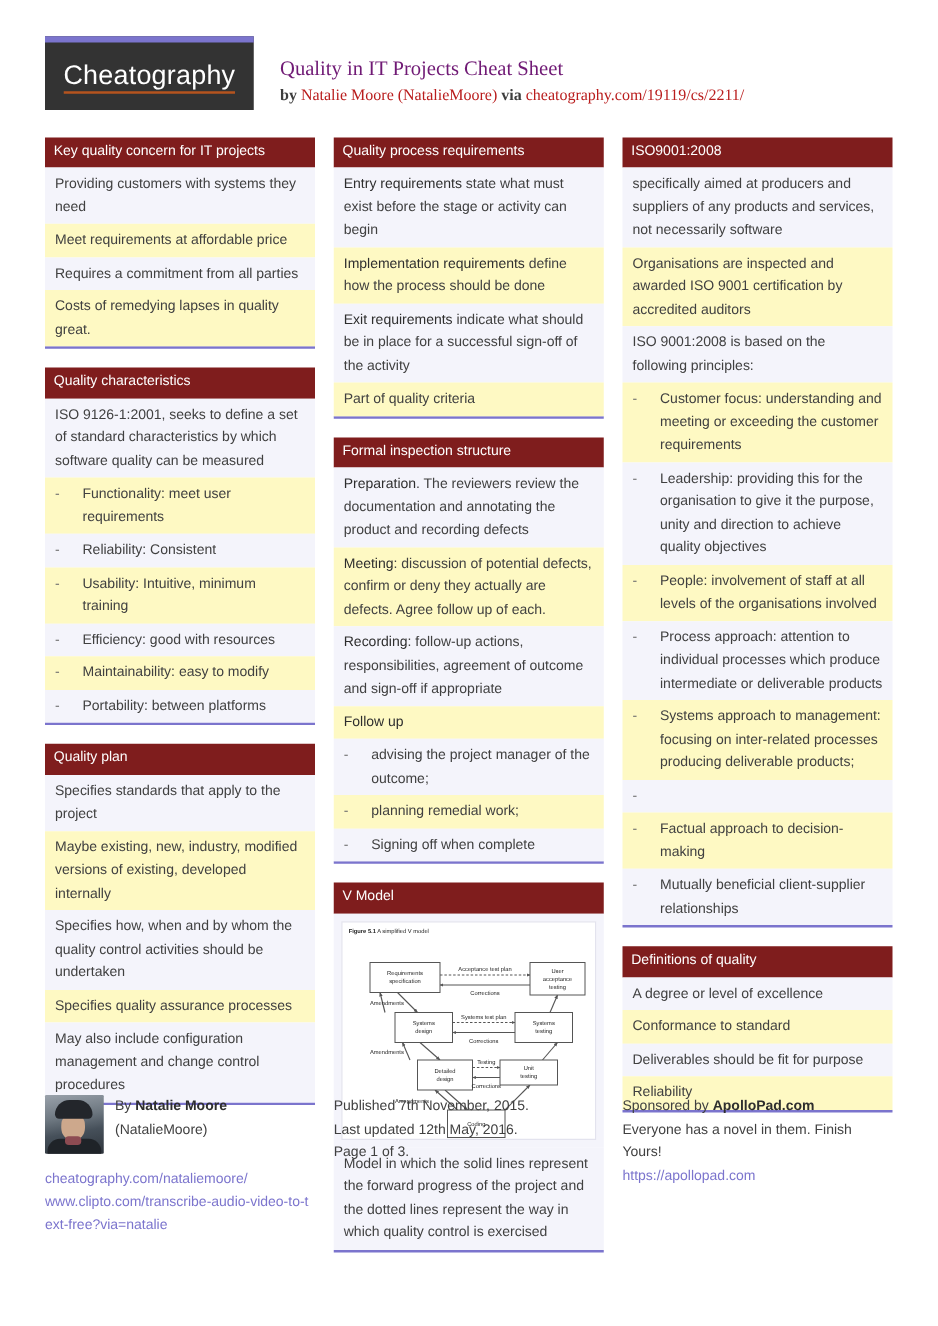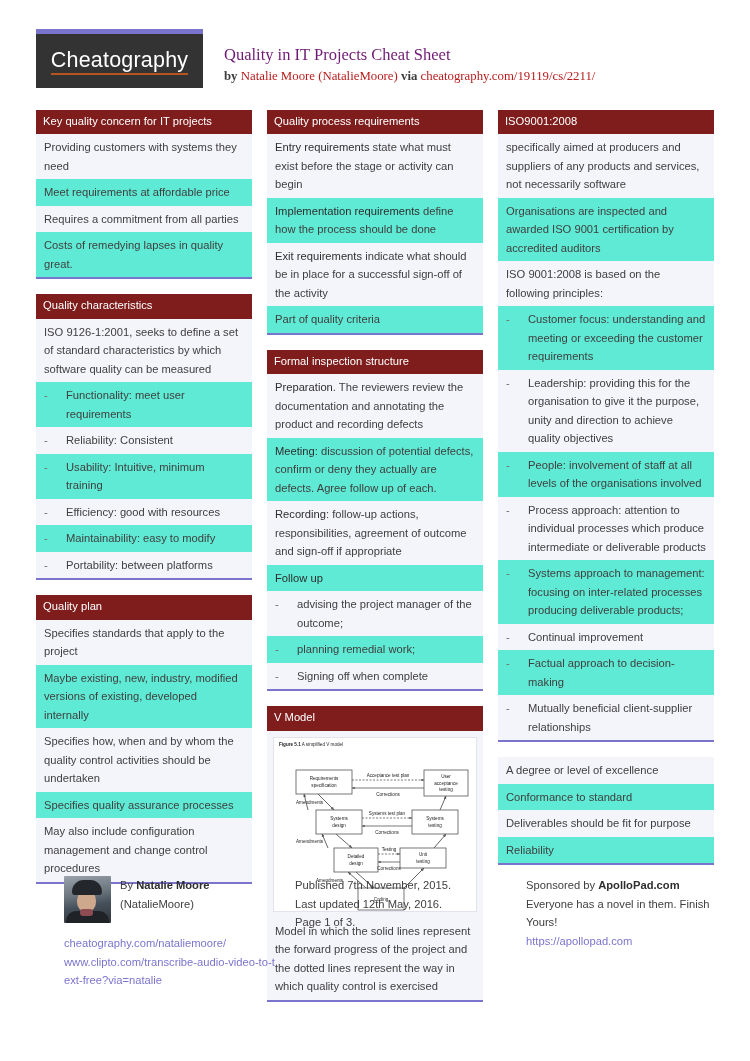--- a/index.html
+++ b/index.html
@@ -106,21 +106,21 @@
     line-height: 1.2;
   }
   .row {
     font-size: 11.2px;
     line-height: 18.5px;
     color: #404040;
     padding: 4px 8px 4px 8px;
     box-sizing: border-box;
   }
   .row.odd  { background: #f4f4fb; }
-  .row.even { background: #5eead4; }
+  .row.even { background: #fef9c3; }
   .row b { color: #2e2e2e; font-weight: normal; text-align: right; }
   .bullet {
     display: flex;
     align-items: flex-start;
   }
   .bullet .dash {
     width: 22px;
     flex: 0 0 22px;
     color: #6f6f6f;
   }
@@ -151,21 +151,20 @@
   .vsvg { position: absolute; left: 0; top: 10px; }
 
   
   .footer {
     position: absolute;
     left: 36px;
     top: 876px;
     width: 678px;
     display: flex;
     gap: 15px;
-    margin-left: 28px;
   }
   .fcol { width: 216px; font-size: 11.2px; line-height: 18.5px; color: #404040; }
   .author-top { display: flex; gap: 9px; align-items: flex-start; }
   .avatar {
     width: 47px; height: 47px;
     flex: 0 0 47px;
     border-radius: 1px;
     background: linear-gradient(170deg,#9aa2ab 0%, #6d7780 38%, #46505a 62%, #2e343b 100%);
     position: relative;
     overflow: hidden;
@@ -384,32 +383,32 @@
           <div class="row odd bullet">
             <span class="dash">-</span>
             <span class="btxt">Process approach: attention to individual processes which produce intermediate or deliverable products</span>
           </div>
           <div class="row even bullet">
             <span class="dash">-</span>
             <span class="btxt">Systems approach to management: focusing on inter-related processes producing deliverable products;</span>
           </div>
           <div class="row odd bullet">
             <span class="dash">-</span>
-            <span class="btxt">Continual improvement</span>
           </div>
           <div class="row even bullet">
             <span class="dash">-</span>
             <span class="btxt">Factual approach to decision-making</span>
           </div>
           <div class="row odd bullet">
             <span class="dash">-</span>
             <span class="btxt">Mutually beneficial client-supplier relati­onships</span>
           </div>
         </div>
         <div class="block">
+          <div class="block-title">Definitions of quality</div>
           <div class="row odd">A degree or level of excellence</div>
           <div class="row even">Conformance to standard</div>
           <div class="row odd">Deliverables should be fit for purpose</div>
           <div class="row even">Reliability</div>
         </div>
       </div>
   </div>
 
   <div class="footer">
     <div class="fcol">

